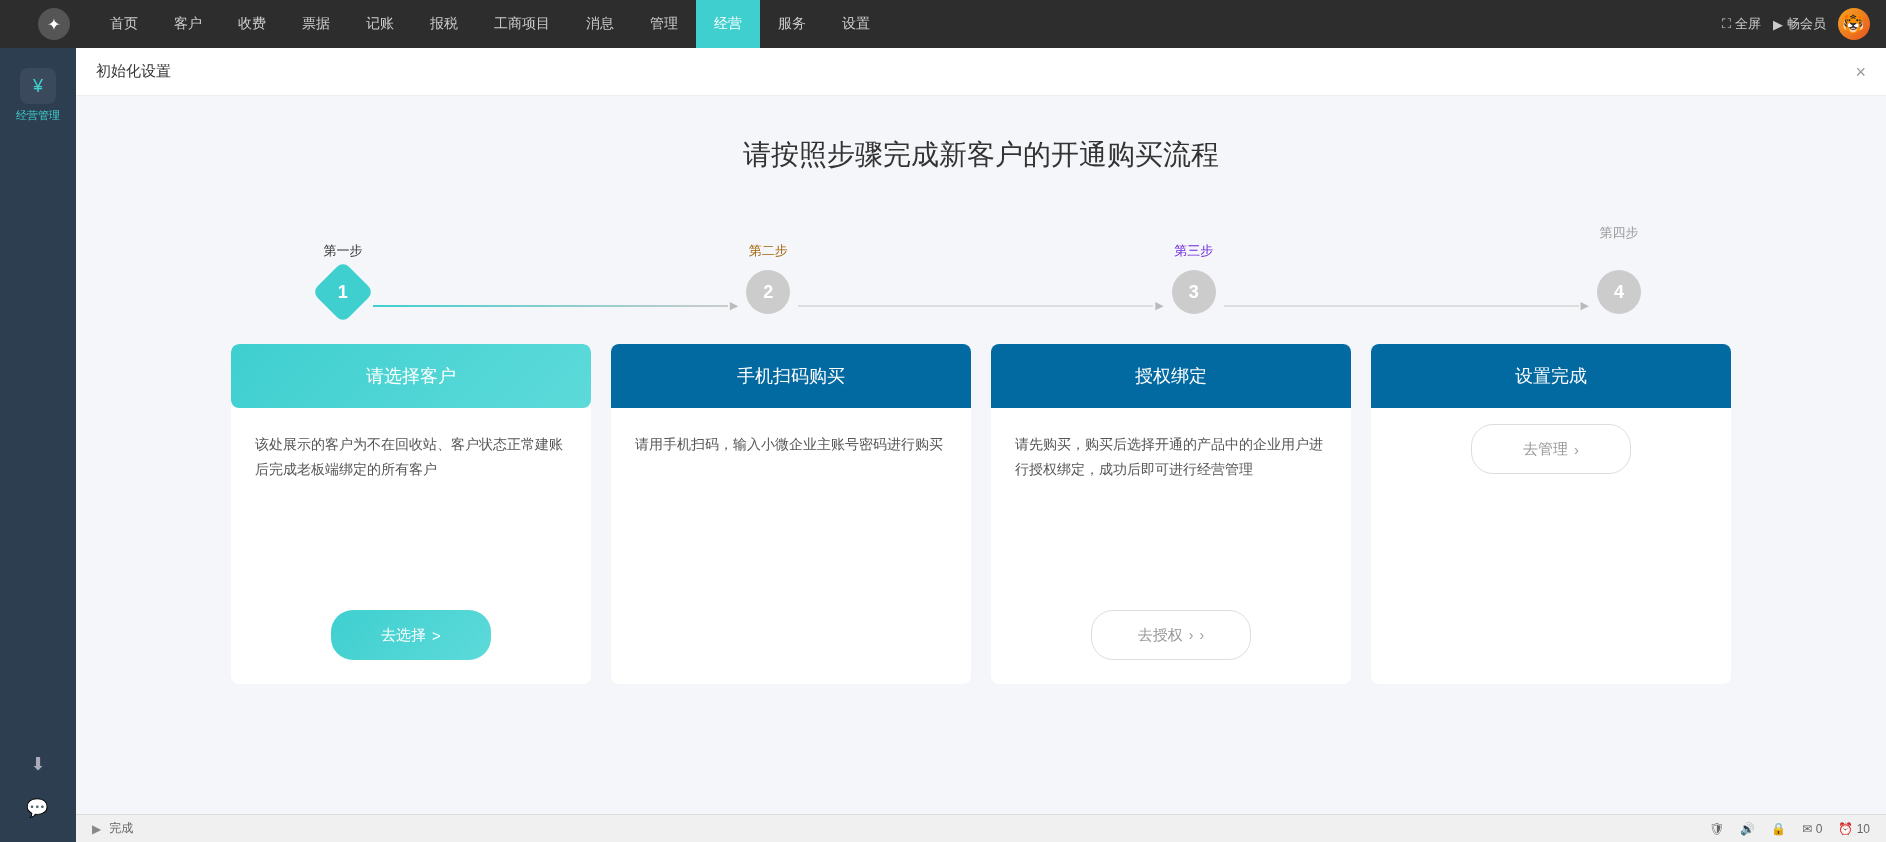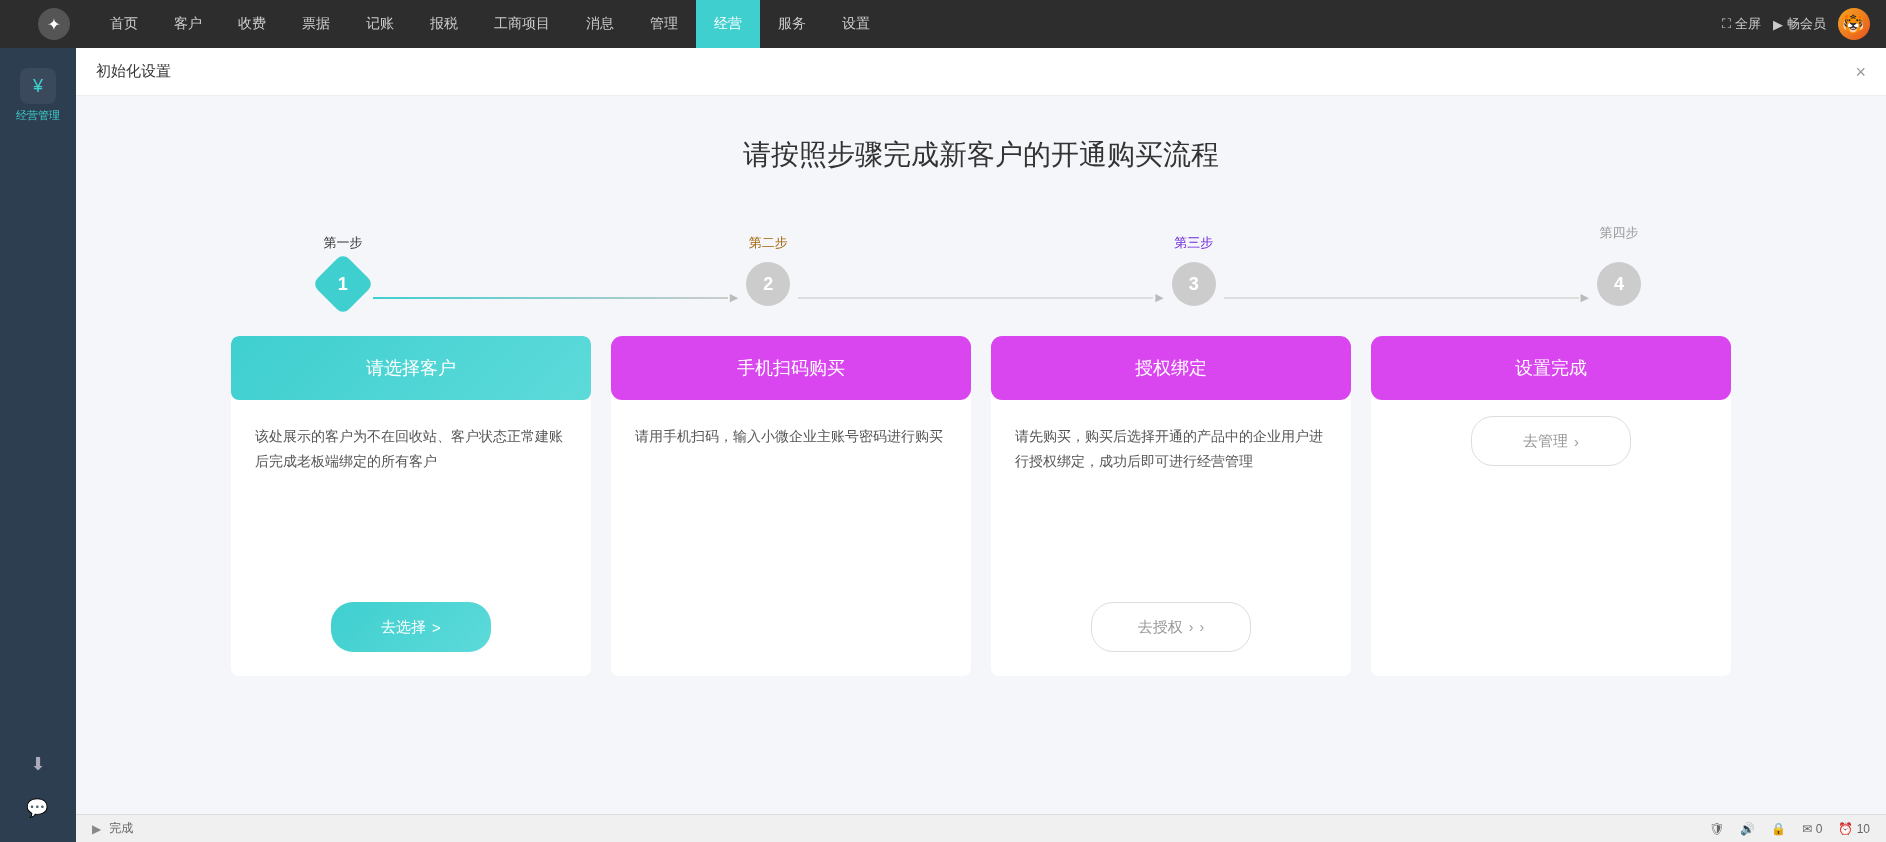--- a/index.html
+++ b/index.html
@@ -163,21 +163,21 @@
       min-height: 340px;
     }
     .card-header {
       padding: 20px;
       text-align: center;
       font-size: 18px;
       color: #fff;
       font-weight: 500;
     }
     .card-header.active { background: linear-gradient(135deg, #3fcfcf, #5ddada); border-radius: 8px; }
-    .card-header.inactive { background: #d946ef; color: #fff; border-radius: 11px; }
+    .card-header.inactive { background: #0369a1; color: #fff; }
 
     .card-body {
       flex: 1;
       padding: 24px 24px 16px;
       font-size: 14px;
       color: #555;
       line-height: 1.8;
     }
     .card-footer {
       padding: 16px 24px 24px;
@@ -316,21 +316,21 @@
             <span style="color:#fff;font-size:18px;font-weight:bold;">3</span>
           </div>
         </div>
 
         <div style="flex:1;display:flex;align-items:center;margin:0 8px;padding-bottom:2px;margin-top:36px;">
           <div style="flex:1;height:2px;background:#ddd;"></div>
           <span style="color:#bbb;font-size:11px;margin-left:2px;">▶</span>
         </div>
 
         <div style="display:flex;flex-direction:column;align-items:center;">
-          <span style="font-size:13px;color:#999;margin-bottom:20px;">第四步</span>
+          <span style="font-size:13px;color:#999;margin-bottom:28px;">第四步</span>
           <div style="width:44px;height:44px;background:#ccc;border-radius:50%;display:flex;align-items:center;justify-content:center;">
             <span style="color:#fff;font-size:18px;font-weight:bold;">4</span>
           </div>
         </div>
       </div>
 
       <div class="cards-row">
 
         <div class="step-card">
           <div class="card-header active">

